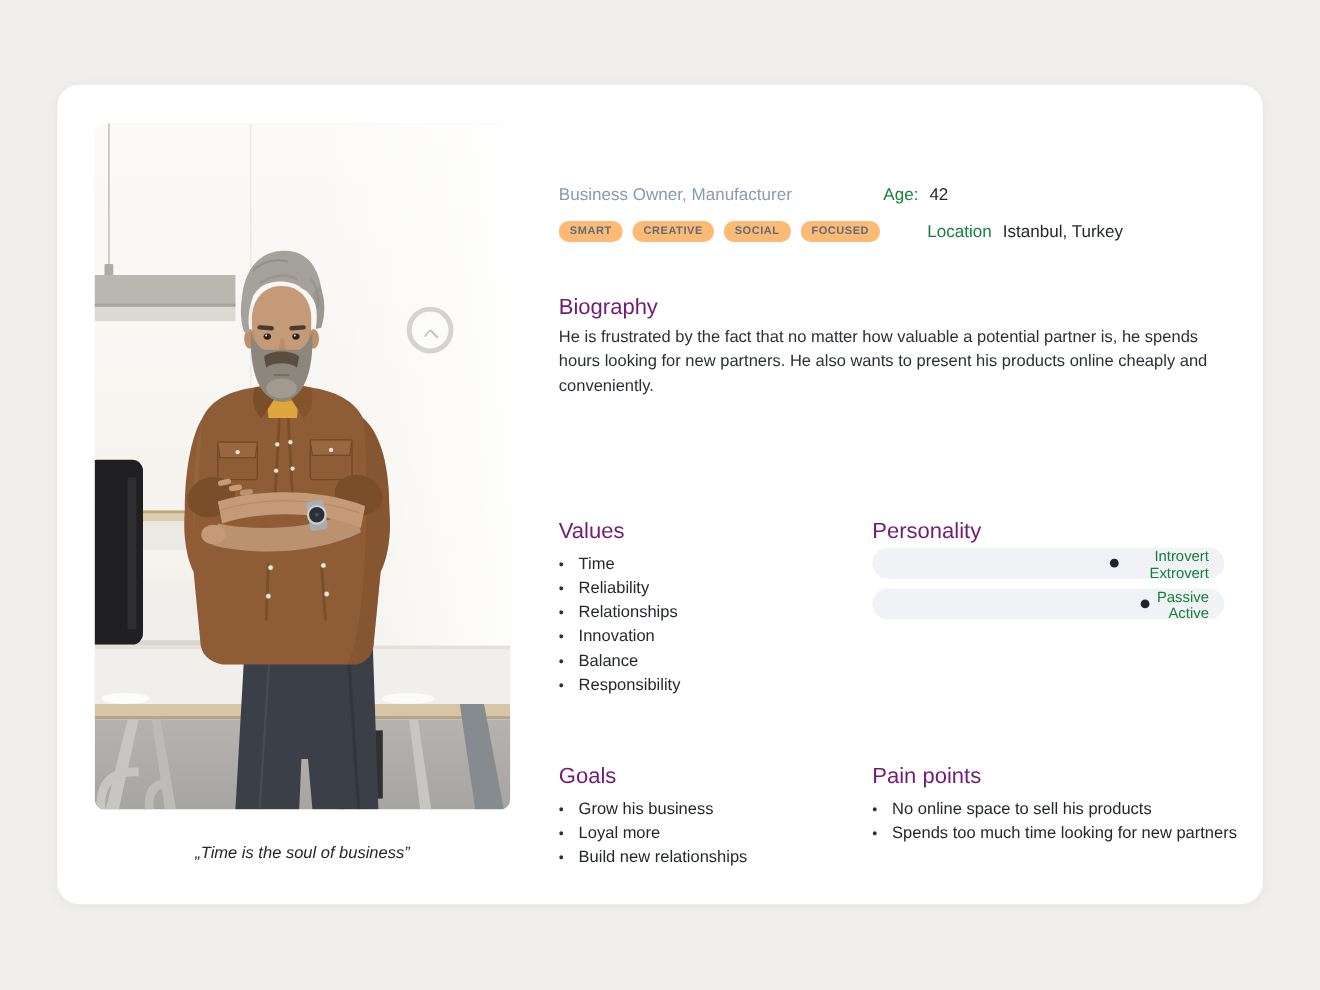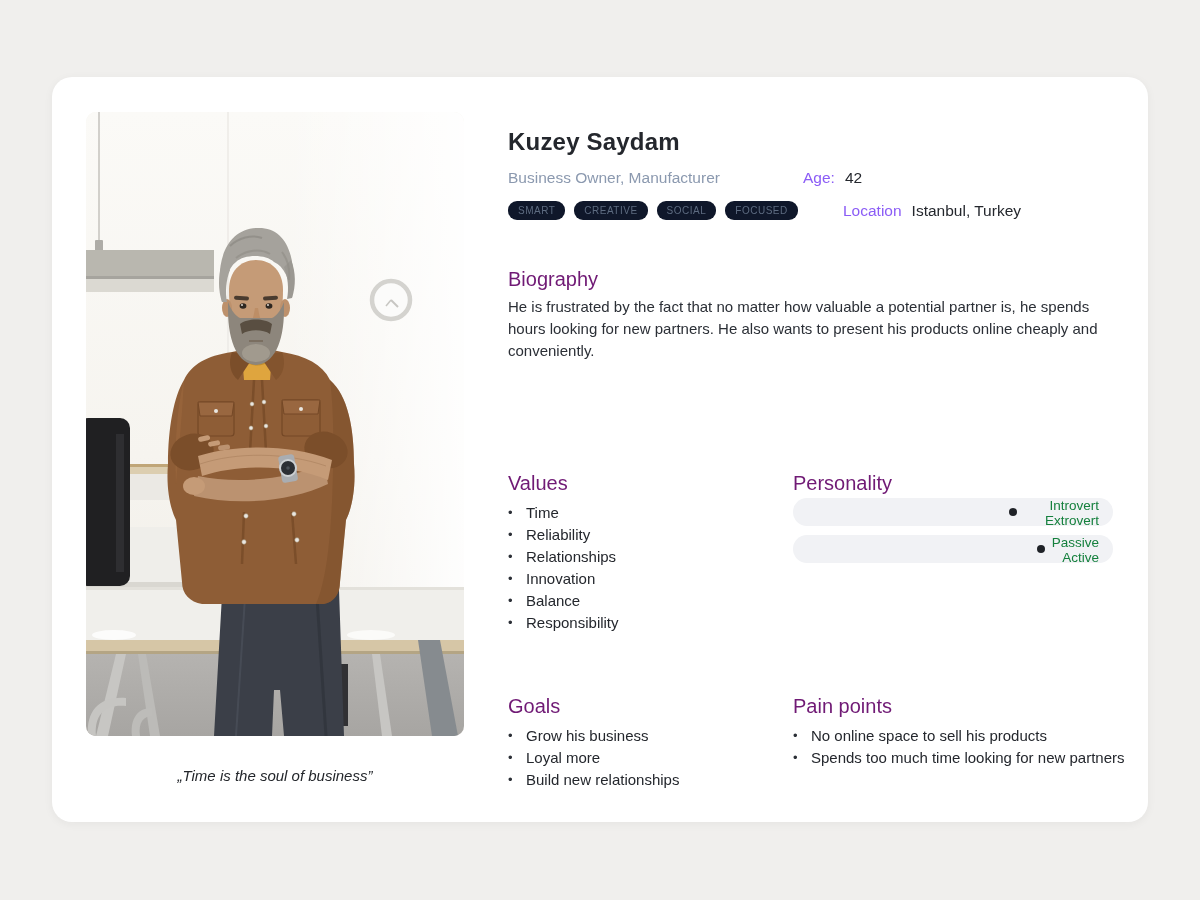--- a/index.html
+++ b/index.html
@@ -33,28 +33,28 @@
     position:absolute; left:456px; top:50px;
     font-size:24px; line-height:30px; font-weight:700;
     letter-spacing:.2px; color:#24272d; margin:0;
   }
   .role {
     position:absolute; left:456px; top:92px;
     font-size:15.5px; color:#8b99af;
   }
   .tags { position:absolute; left:456px; top:124px; display:flex; gap:9px; }
   .tag {
-    background:#0f172a; color:#5d6b80;
-    font-size:10px; font-weight:400; letter-spacing:.5px;
+    background:#fdba74; color:#5d6b80;
+    font-size:10px; font-weight:700; letter-spacing:.5px;
     padding:4px 10px; border-radius:9px; white-space:nowrap;
   }
   .meta { position:absolute; font-size:15.5px; }
   .meta-age { left:751px; top:92px; }
   .meta-location { left:751px; top:125px;margin-left:40px; }
-  .meta .label { color:#8b5cf6; margin-right:10px; }
+  .meta .label { color:#15803d; margin-right:10px; }
   .meta .value { color:#24272d; }
   .section-title {
     position:absolute; font-size:20px; color:#701a75;
   }
   .bio-title { left:456px; top:191px; }
   .bio-text {
     position:absolute; left:456px; top:219px; width:608px;
     font-size:15px; line-height:22px; color:#2b2f36;
   }
   .bio-text p { margin:0; }
@@ -234,21 +234,20 @@
             <path d="M144,134 C152,126 166,122 176,126" stroke="#8f8c86" stroke-width="2" fill="none" opacity=".8"></path>
             <path d="M150,146 C160,138 174,136 184,142" stroke="#8f8c86" stroke-width="2" fill="none" opacity=".6"></path>
             <path d="M196,140 C202,148 204,158 203,168" stroke="#8f8c86" stroke-width="2" fill="none" opacity=".6"></path>
           </g>
         </g>
       </svg>
     </div>
 
     <div class="quote">„Time is the soul of business”</div>
 
-    <h1 class="name">Kuzey Saydam</h1>
     <div class="role">Business Owner, Manufacturer</div>
 
     <div class="tags">
       <span class="tag">SMART</span>
       <span class="tag">CREATIVE</span>
       <span class="tag">SOCIAL</span>
       <span class="tag">FOCUSED</span>
     </div>
 
     <div class="meta meta-age">

